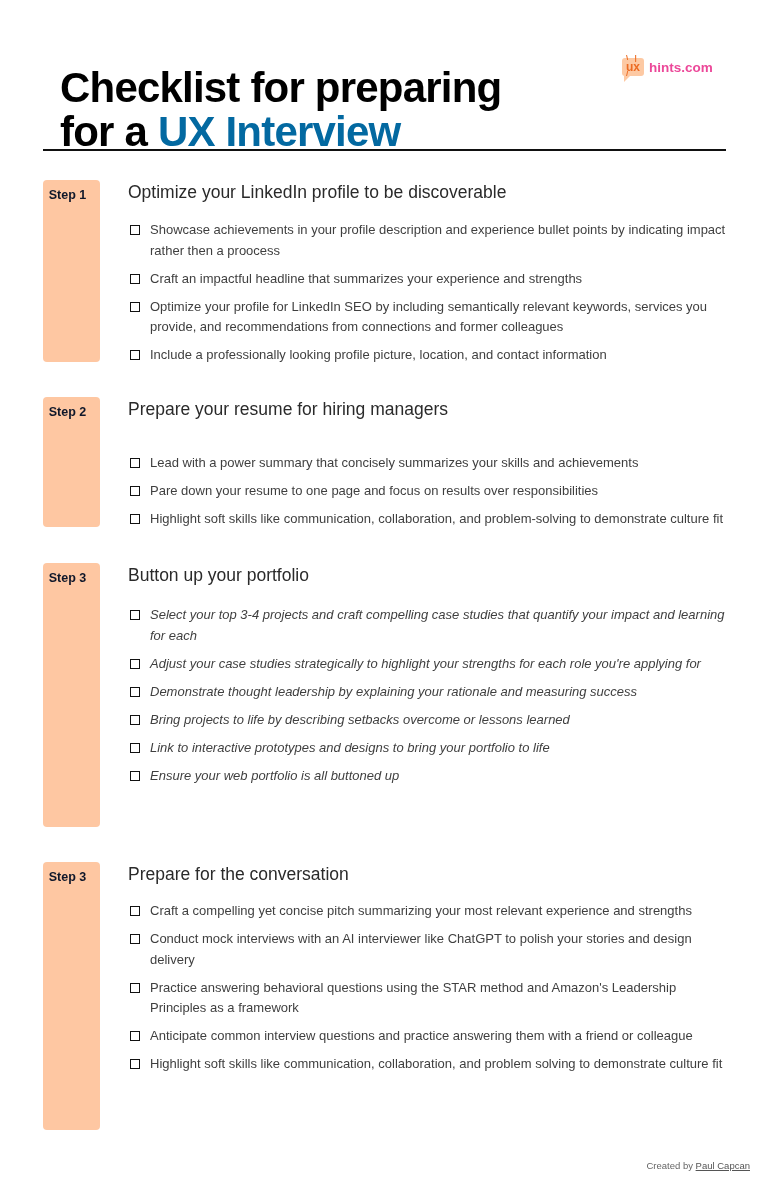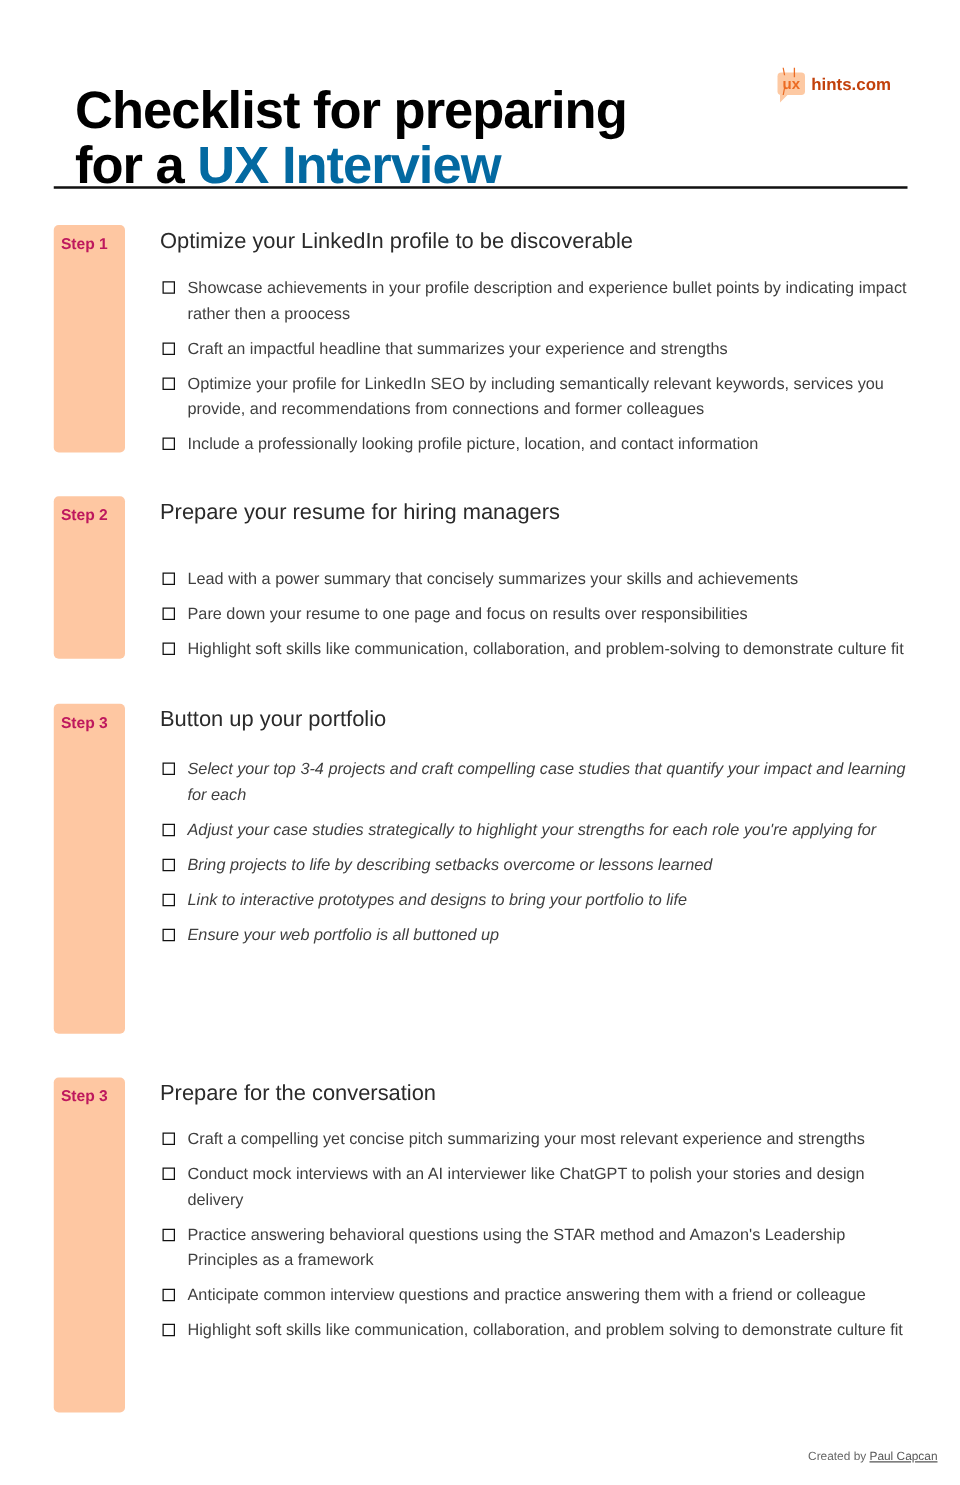--- a/index.html
+++ b/index.html
@@ -9,28 +9,28 @@
            font-family: "Liberation Sans", sans-serif; font-weight: 700;
            font-size: 42px; line-height: 44px; letter-spacing: -0.8px; color: #000; }
   .title .accent { color: #0369a1; }
   .logo { position: absolute; left: 622px; top: 58px; display: flex; align-items: center; }
   .logo-badge { position: relative; background: #fdc9a3; color: #ec6b23; font-weight: 700;
                 font-size: 12px; line-height: 16px; padding: 1px 4px; border-radius: 3px;
                 font-family: "Liberation Sans", sans-serif; }
   .logo-badge::after { content: ""; position: absolute; left: 2px; bottom: -6px;
                        border-left: 6px solid #fdc9a3; border-bottom: 6px solid transparent; }
   .logo-rays { position: absolute; left: 4px; top: -8px; font-size: 8px; color: #ec6b23; letter-spacing: 2px; }
-  .logo-text { margin-left: 5px; font-weight: 700; font-size: 13.5px; color: #c2410c;
+  .logo-text { margin-left: 5px; font-weight: 700; font-size: 13.5px; color: #ec4899;
                font-family: "Liberation Sans", sans-serif; }
   .rule { position: absolute; left: 43px; top: 149px; width: 683px; height: 2px; background: #111; }
 
   .section { position: absolute; left: 43px; width: 690px; }
   .step-box { position: absolute; left: 0; top: 0; width: 57px; background: #fec7a2; border-radius: 4px; }
   .step-label { position: absolute; left: 0; top: 8px; width: 49px; text-align: center;
-                color: #be185d; font-weight: 700; font-size: 12.5px;
+                color: #0f172a; font-weight: 700; font-size: 12.5px;
                 font-family: "Liberation Sans", sans-serif; }
   .sec-title { position: absolute; left: 85px; top: 0; margin: 0; font-weight: 400; font-size: 17.5px;
                line-height: 24px; color: #2a2a2a; font-family: "Liberation Sans", sans-serif; }
   .items { position: absolute; left: 87px; list-style: none; margin: 0; padding: 0; width: 605px; }
   .item { position: relative; padding-left: 20px; font-size: 13px; line-height: 20.5px;
           color: #3f3f3f; margin-bottom: 7.5px; font-family: "Liberation Sans", sans-serif; }
   .checkbox { position: absolute; left: 0; top: 5px; width: 8px; height: 8px;
               border: 1.8px solid #111; background: #fff; box-sizing: content-box; }
   .footer { position: absolute; right: 18px; top: 1160px; font-size: 9.5px; color: #666;
             font-family: "Liberation Sans", sans-serif; }
@@ -80,20 +80,21 @@
 </div>
 
 <div class="section" style="top:563px;">
   <div class="step-box" style="height:264px;">
     <span class="step-label">Step 3</span>
   </div>
   <h2 class="sec-title">Button up your portfolio</h2>
   <ul class="items" style="top:42px;font-style:italic;">
     <li class="item"><span class="checkbox"></span><span>Select your top 3-4 projects and craft compelling case studies that quantify your impact and learning for each</span></li>
     <li class="item"><span class="checkbox"></span><span>Adjust your case studies strategically to highlight your strengths for each role you're applying for</span></li>
+    <li class="item"><span class="checkbox"></span><span>Demonstrate thought leadership by explaining your rationale and measuring success</span></li>
     <li class="item"><span class="checkbox"></span><span>Bring projects to life by describing setbacks overcome or lessons learned</span></li>
     <li class="item"><span class="checkbox"></span><span>Link to interactive prototypes and designs to bring your portfolio to life</span></li>
     <li class="item"><span class="checkbox"></span><span>Ensure your web portfolio is all buttoned up</span></li>
   </ul>
 </div>
 
 <div class="section" style="top:862px;">
   <div class="step-box" style="height:268px;">
     <span class="step-label">Step 3</span>
   </div>

